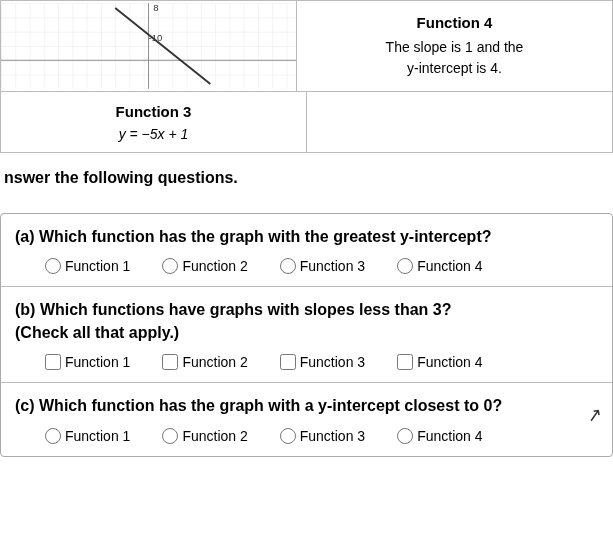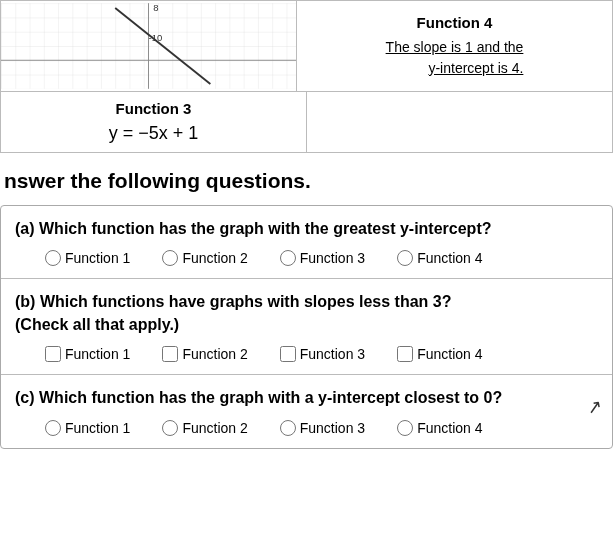--- a/index.html
+++ b/index.html
@@ -12,35 +12,35 @@
       overflow: hidden;
     }
 
     .function-name {
       font-weight: bold;
       font-size: 15px;
       margin-bottom: 6px;
     }
 
     .function-equation {
-      font-size: 18px;
+      font-size: 14px;
+      font-style: italic;
     }
 
     .function-desc {
       font-size: 14px;
-      text-align: right;
+      text-align: center;
       line-height: 1.5;
-      text-decoration: underline;
     }
 
     .answer-section-title {
-      font-size: 21px;
+      font-size: 16px;
       font-weight: bold;
       padding: 8px 4px;
-      margin-bottom: 4px;
+      margin-bottom: 18px;
     }
 
     .questions-container {
       border: 1px solid #aaa;
       border-radius: 4px;
       overflow: hidden;
     }
 
     .question-block {
       border-bottom: 1px solid #bbb;

